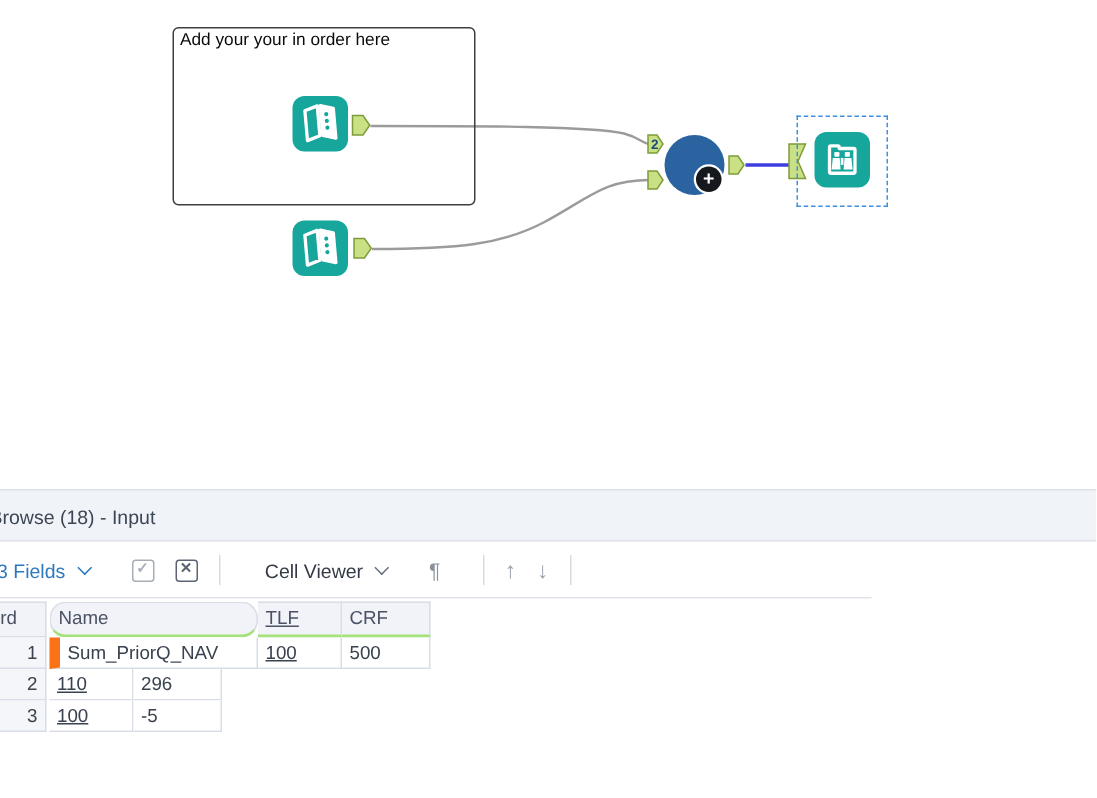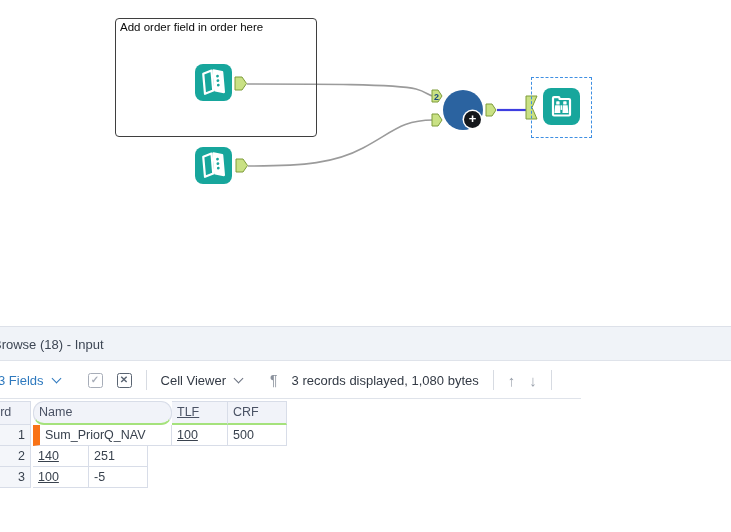--- a/index.html
+++ b/index.html
@@ -121,21 +121,21 @@
         <polygon points="236,159 243,159 247.5,165.5 243,172 236,172"></polygon>
         <polygon points="432,90 438,90 442,96 438,102 432,102"></polygon>
         <polygon points="432,114 438,114 442,120 438,126 432,126"></polygon>
         <polygon points="486,104 492,104 496,110 492,116 486,116"></polygon>
         <polygon points="526,96 537,96 532,107.5 537,119 526,119"></polygon>
       </g>
       <text x="434" y="99.5" font-size="9" font-weight="bold" fill="#1A4A7E">2</text>
     </svg>
 
     <div class="tool-container-box">
-      <div class="tool-container-label">Add order field in order here</div>
+      <div class="tool-container-label">Add your your in order here</div>
     </div>
 
     <div id="input-tool-1" class="tool-icon">
       <svg width="37" height="37" viewBox="0 0 37 37">
         <g transform="rotate(-5 18 18)">
           <polygon points="9,9 17.5,6.5 17.5,26.5 9,29" fill="#17A69C" stroke="#ffffff" stroke-width="2.2" stroke-linejoin="round"></polygon>
           <polygon points="19.5,6.5 28,9 28,29 19.5,26.5" fill="#ffffff" stroke="#ffffff" stroke-width="2.2" stroke-linejoin="round"></polygon>
           <circle cx="23" cy="12.5" r="1.4" fill="#17A69C"></circle>
           <circle cx="23" cy="17" r="1.4" fill="#17A69C"></circle>
           <circle cx="23" cy="21.5" r="1.4" fill="#17A69C"></circle>
@@ -185,29 +185,28 @@
         <span class="chev"></span>
       </div>
       <div class="tb-gap"></div>
         <div class="tb-gap"></div>
       <div class="sq-icon">✓</div>
       <div class="tb-gap"></div>
       <div class="sq-icon dark">✕</div>
       <div class="tb-gap"></div>
       <div class="v-div"></div>
       <div class="tb-gap"></div>
-      <div style="display:flex;align-items:center;">
+      <div style="display:flex;align-items:center;margin-left:16px;">
         <span class="tb-text">Cell Viewer</span>
         <span class="chev gray"></span>
       </div>
       <div class="tb-gap"></div>
         <div class="tb-gap"></div>
       <span class="pilcrow">¶</span>
       <div class="tb-gap"></div>
-      <span class="tb-text">3 records displayed, 1,080 bytes</span>
       <div class="tb-gap"></div>
       <div class="v-div"></div>
       <div class="tb-gap"></div>
       <span class="arrow">↑</span>
       <div class="tb-gap"></div>
       <span class="arrow">↓</span>
       <div class="tb-gap"></div>
       <div class="v-div"></div>
 
       <div id="cancel-button" class="panel-btn">✕</div>
@@ -229,22 +228,22 @@
         <div class="g-cell c-rec body">1</div>
         <div class="c-gap"></div>
         <div class="g-cell c-name">Sum_PriorQ_NAV</div>
         <div class="g-cell c-tlf">100</div>
         <div class="g-cell c-crf">500</div>
       </div>
 
       <div class="g-row">
         <div class="g-cell c-rec body">2</div>
         <div class="c-gap"></div>
-        <div class="g-cell c-tlf">140</div>
-        <div class="g-cell c-crf">251</div>
+        <div class="g-cell c-tlf">110</div>
+        <div class="g-cell c-crf">296</div>
       </div>
 
       <div class="g-row">
         <div class="g-cell c-rec body">3</div>
         <div class="c-gap"></div>
         <div class="g-cell c-tlf">100</div>
         <div class="g-cell c-crf">-5</div>
       </div>
     </div>
   </div>

